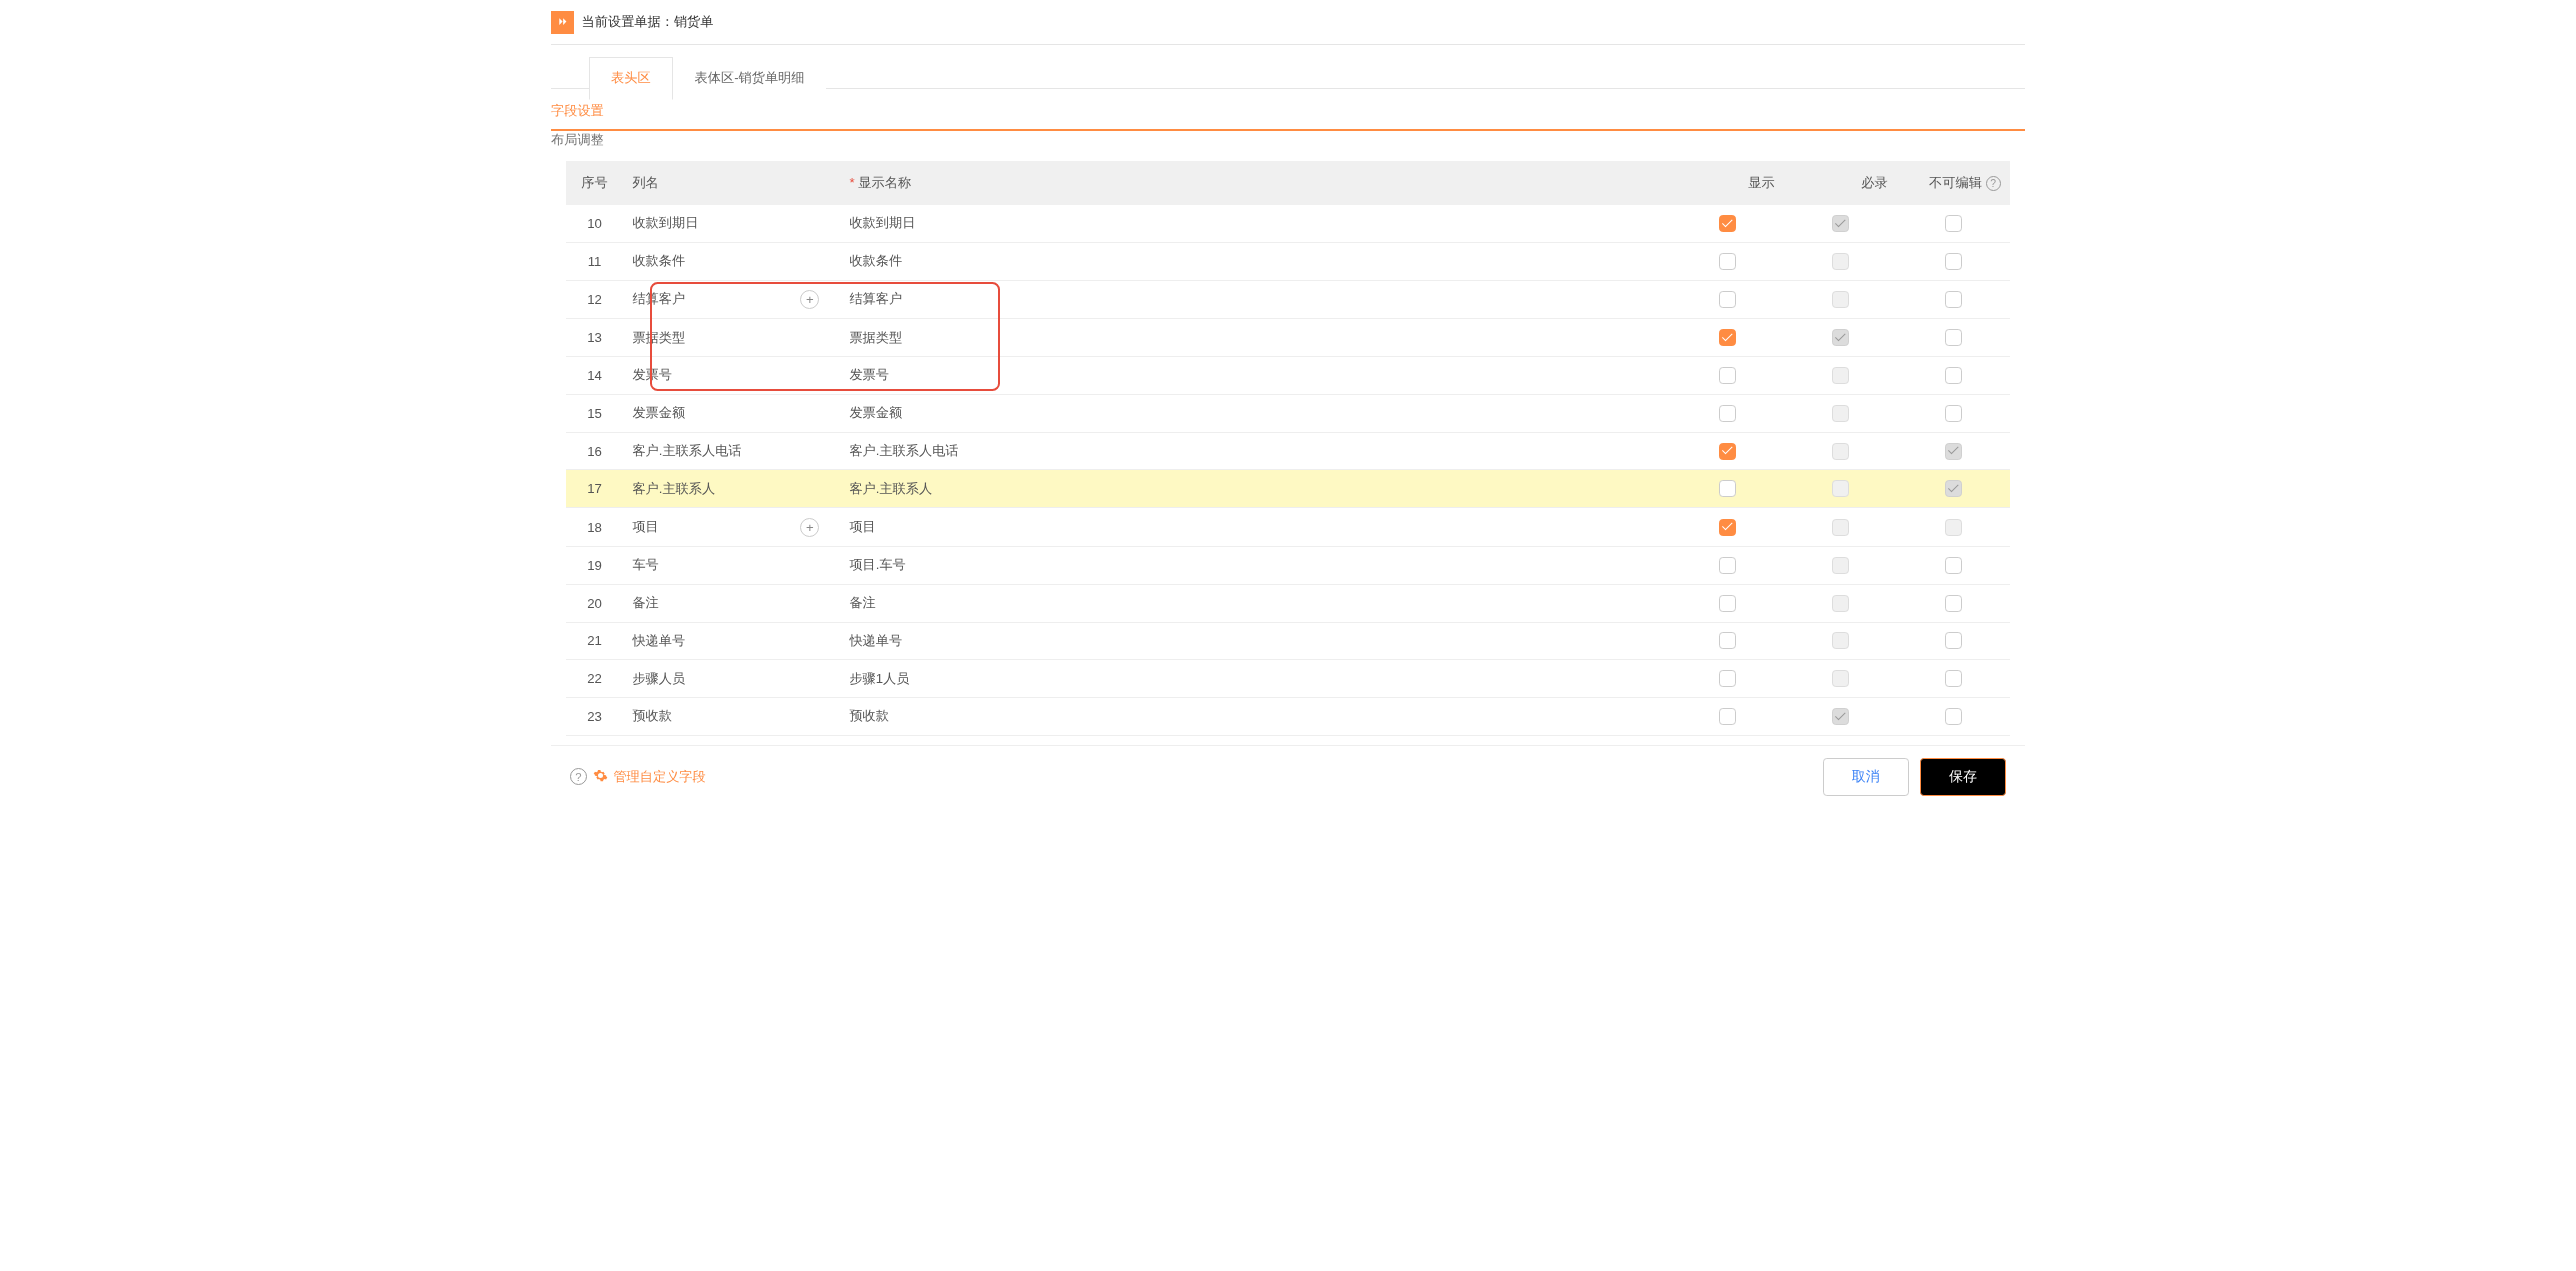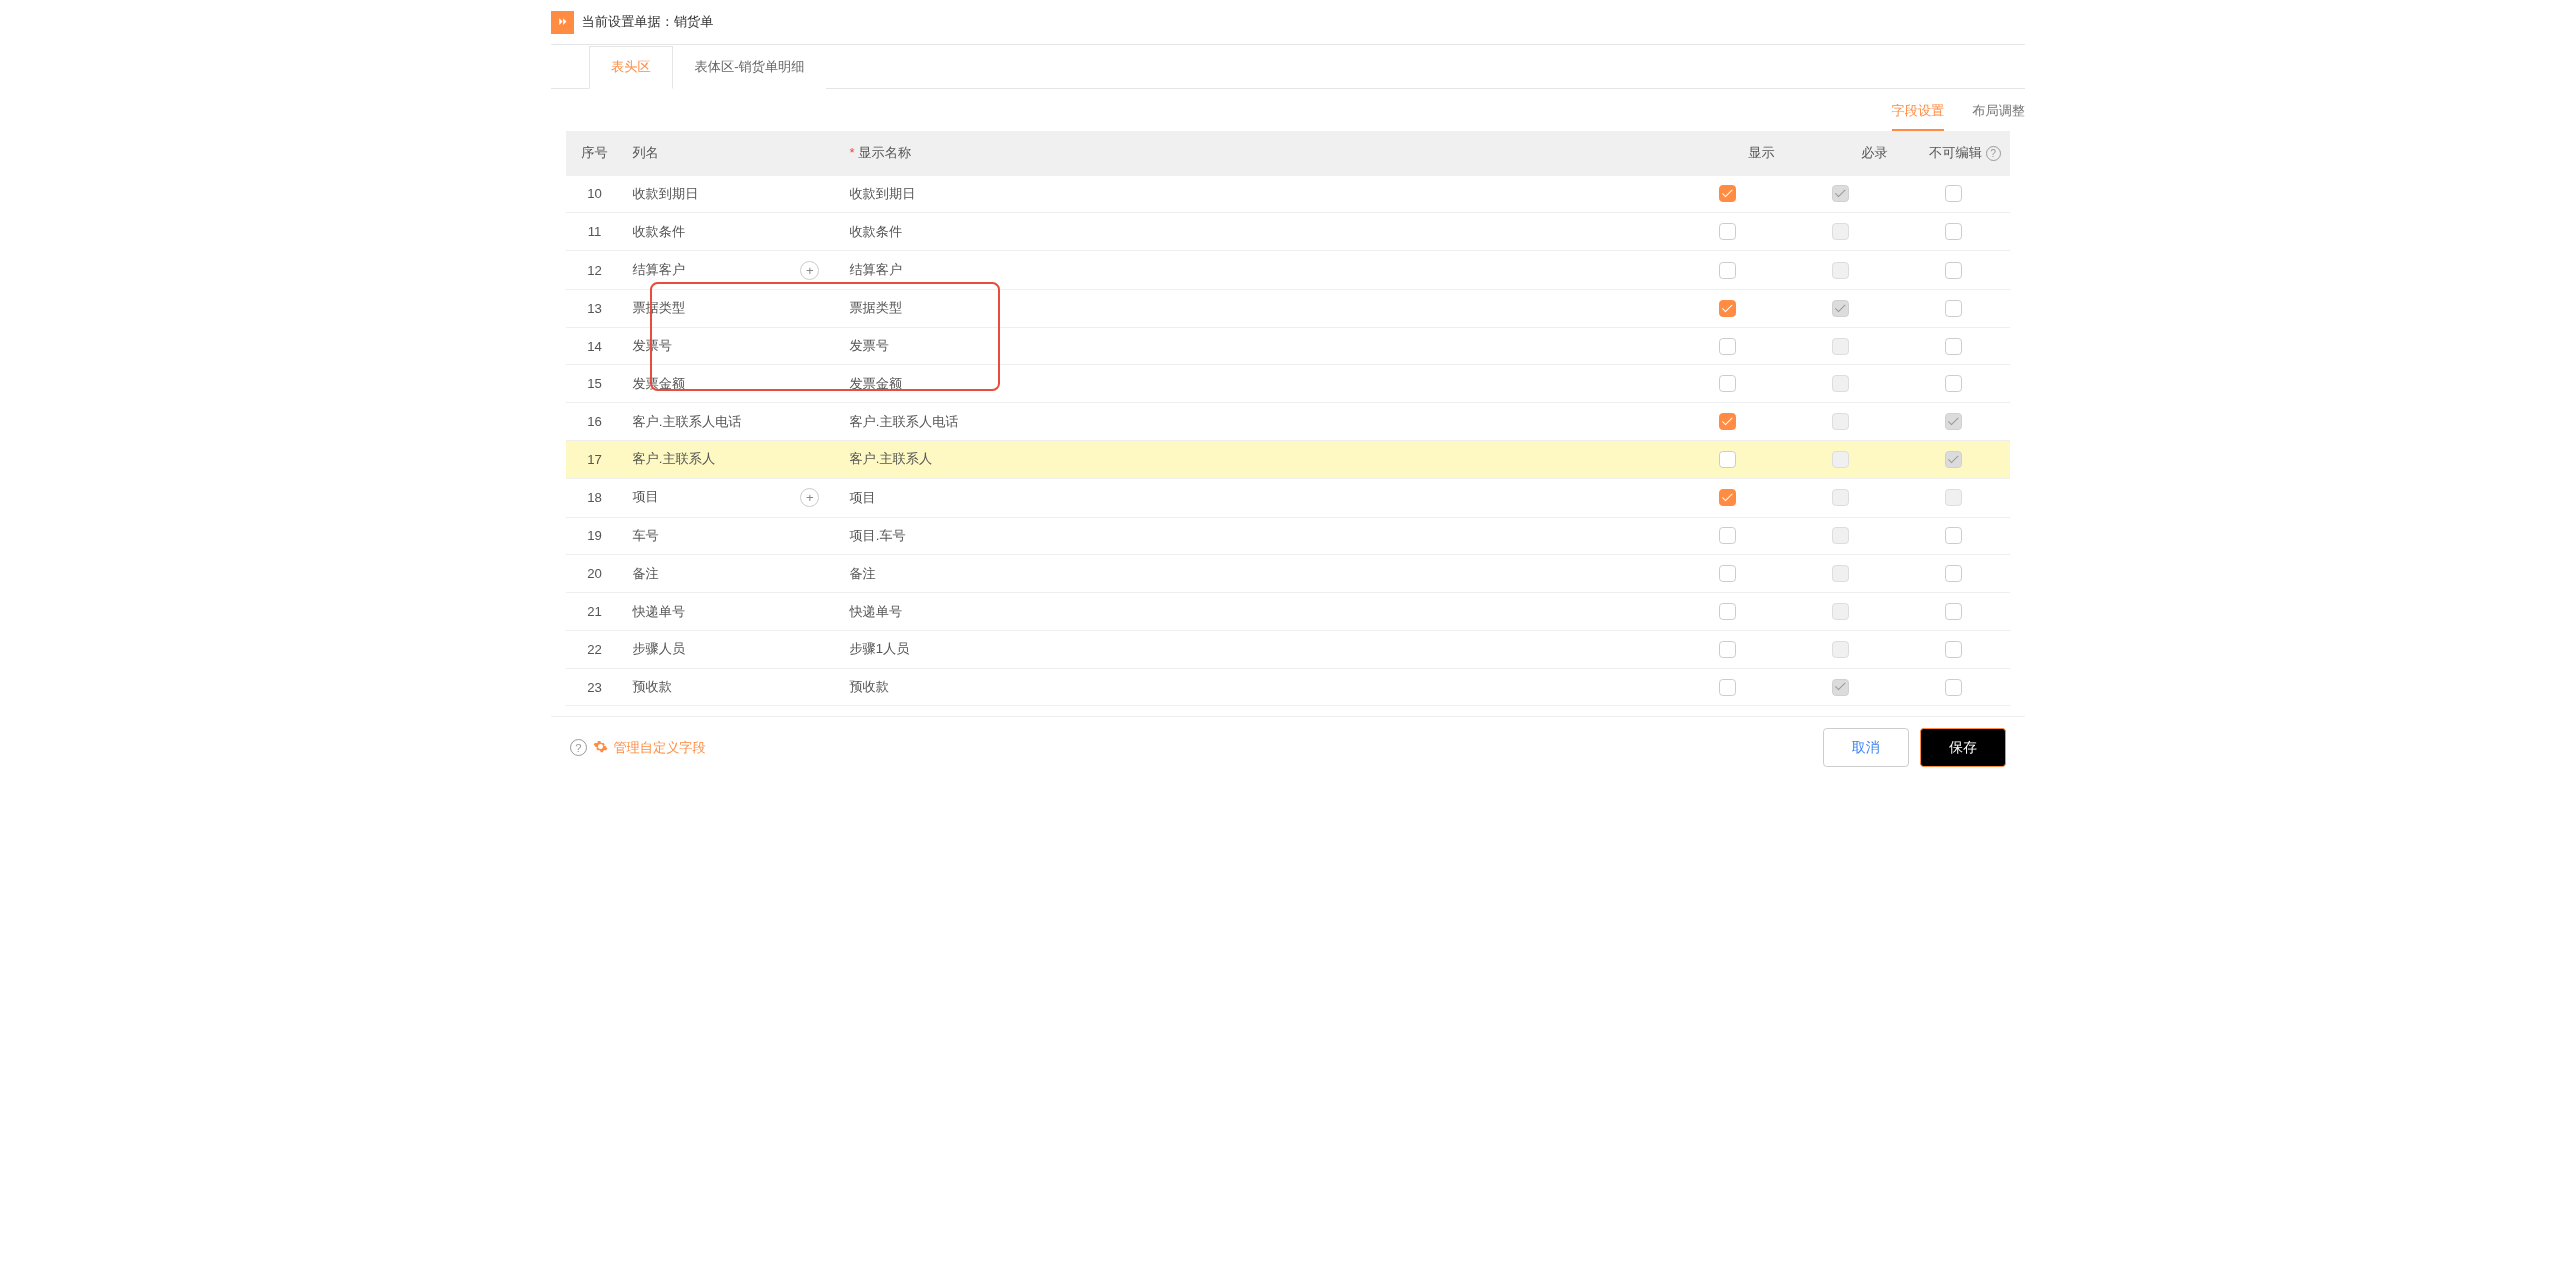--- a/index.html
+++ b/index.html
@@ -4,24 +4,24 @@
 <style>
 * { box-sizing: border-box; margin: 0; padding: 0; }
 body { font-family: -apple-system, "PingFang SC", "Microsoft YaHei", sans-serif; font-size: 13.2px; color: #333; background: #fff; }
 .container { width: 1474px; margin: 0 auto; position: relative; }
 
 .header-bar { display: flex; align-items: center; height: 45px; border-bottom: 0.9px solid #e5e5e5; }
 .collapse-btn { width: 23px; height: 23px; background: #ff8c42; display: flex; align-items: center; justify-content: center; color: #fff; margin-right: 7.6px; }
 .collapse-btn svg { width: 13.2px; height: 13.2px; }
 
 .tabs-outer { display: flex; border-bottom: 0.9px solid #e5e5e5; padding-left: 38px; }
-.tab-outer { padding: 11.3px 21px; color: #666; cursor: pointer; border: 0.9px solid transparent; border-bottom: none; position: relative; top: 1px; background: #fff; }
+.tab-outer { padding: 11.3px 21px; color: #666; cursor: pointer; border: 0.9px solid transparent; border-bottom: none; position: relative; top: 12px; background: #fff; }
 .tab-outer.active { color: #ff8c42; border-color: #e5e5e5; border-bottom: 0.9px solid #fff; }
 
-.subtabs { display: flex; justify-content: flex-end; gap: 28px; padding: 13.2px 0 0 0; }
+.subtabs { display: flex; justify-content: center; padding: 13.2px 0 0 0; flex-direction: column; }
 .subtab { padding-bottom: 9.4px; color: #737373; cursor: pointer; border-bottom: 2.8px solid transparent; }
 .subtab.active { color: #ff8c42; border-bottom-color: #ff8c42; }
 
 .table-wrap { padding: 0 15px; }
 table { width: 100%; border-collapse: collapse; }
 thead th { background: #f0f0f0; color: #555; font-weight: 500; text-align: left; padding: 13.2px 9.4px; font-size: 13.2px; }
 thead th.center { text-align: right; }
 tbody td { padding: 9.4px 9.4px; border-bottom: 0.9px solid #eee; color: #555; vertical-align: middle; }
 tbody td.center { text-align: center; }
 tbody tr.highlight td { background: #fef9c3; }

